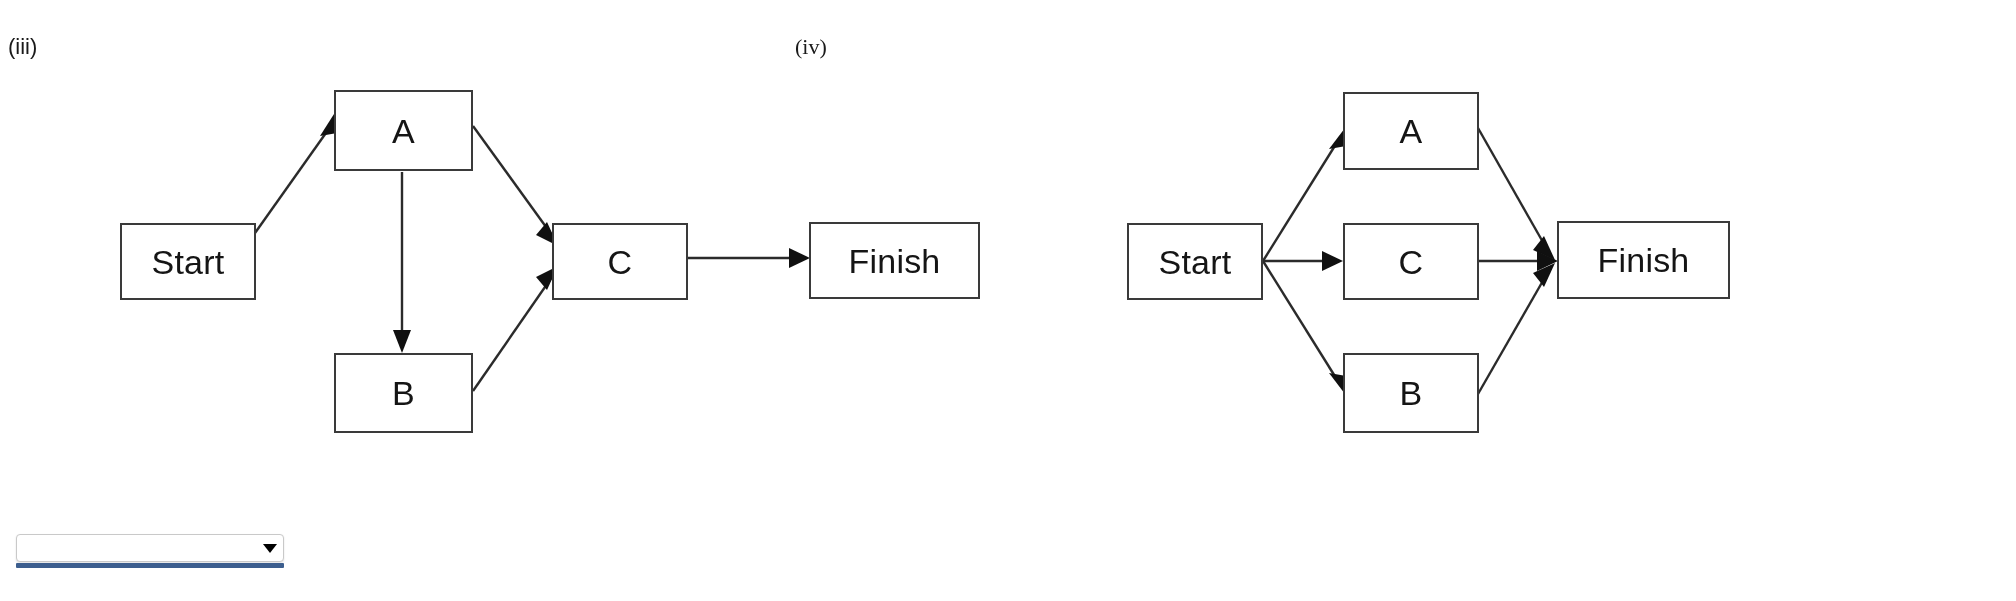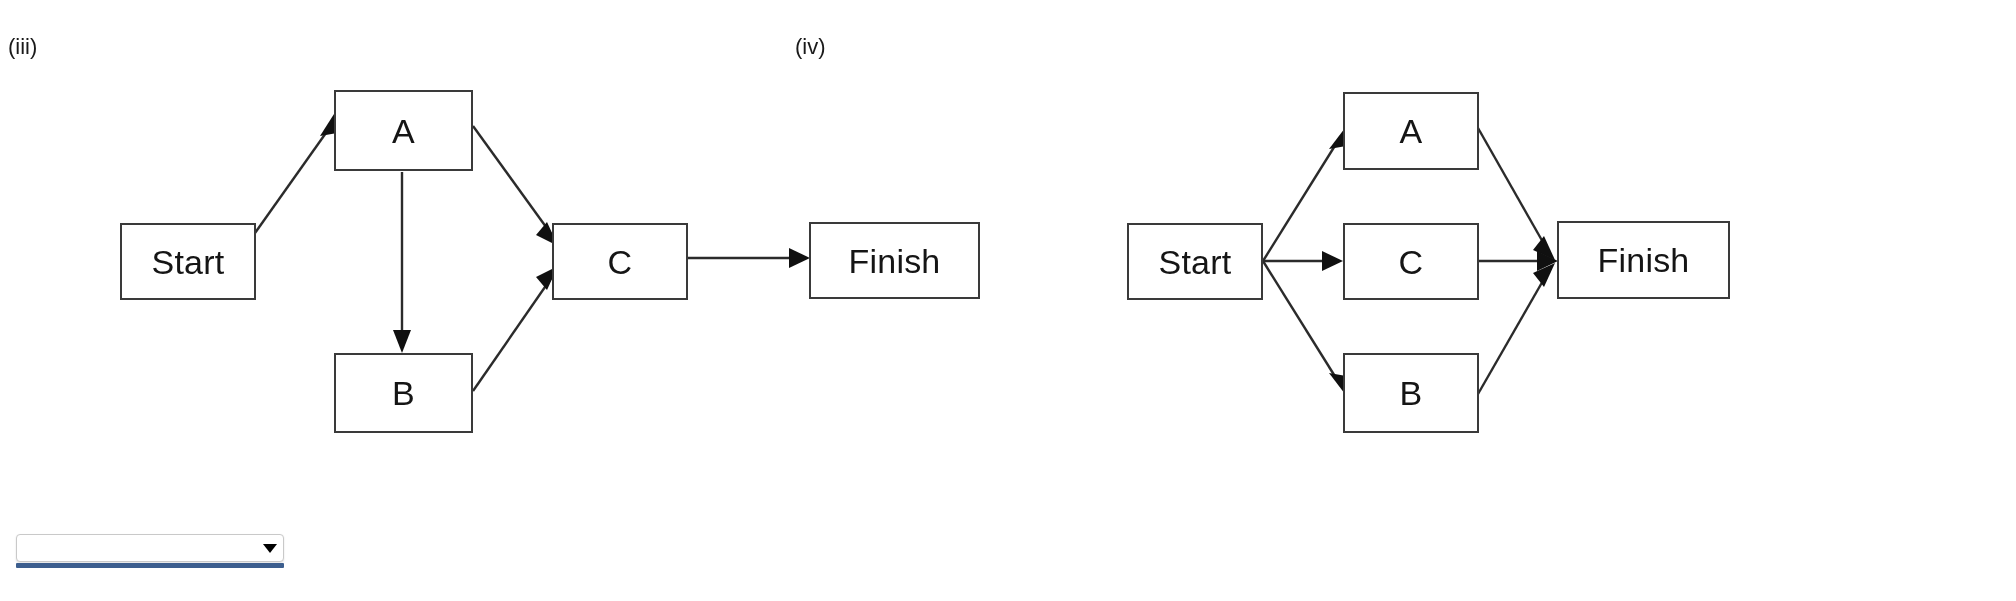--- a/index.html
+++ b/index.html
@@ -136,21 +136,21 @@
   <div class="node" style="left:334px; top:351px; width:139px; height:80px;">
     <span>B</span>
   </div>
   <div class="node" style="left:552px; top:221px; width:136px; height:77px;">
     <span>C</span>
   </div>
   <div class="node" style="left:809px; top:220px; width:171px; height:77px;">
     <span>Finish</span>
   </div>
 
-  <div class="fig-label" style="left:795px; top:34px;">(iv)</div>
+  <div class="fig-label" style="left:795px; top:34px;font-family:Liberation Serif, serif;">(iv)</div>
 
   <svg class="edges" viewBox="0 0 2016 601" preserveAspectRatio="none" aria-hidden="true">
 
     <line class="edge-line" x1="1263" y1="259" x2="1341" y2="134"></line>
     <polygon class="arrow-head" points="1345,126 1329,147 1352,143"></polygon>
 
     <line class="edge-line" x1="1263" y1="259" x2="1333" y2="259"></line>
     <polygon class="arrow-head" points="1343,259 1322,249 1322,269"></polygon>
 
     <line class="edge-line" x1="1263" y1="259" x2="1341" y2="384"></line>

